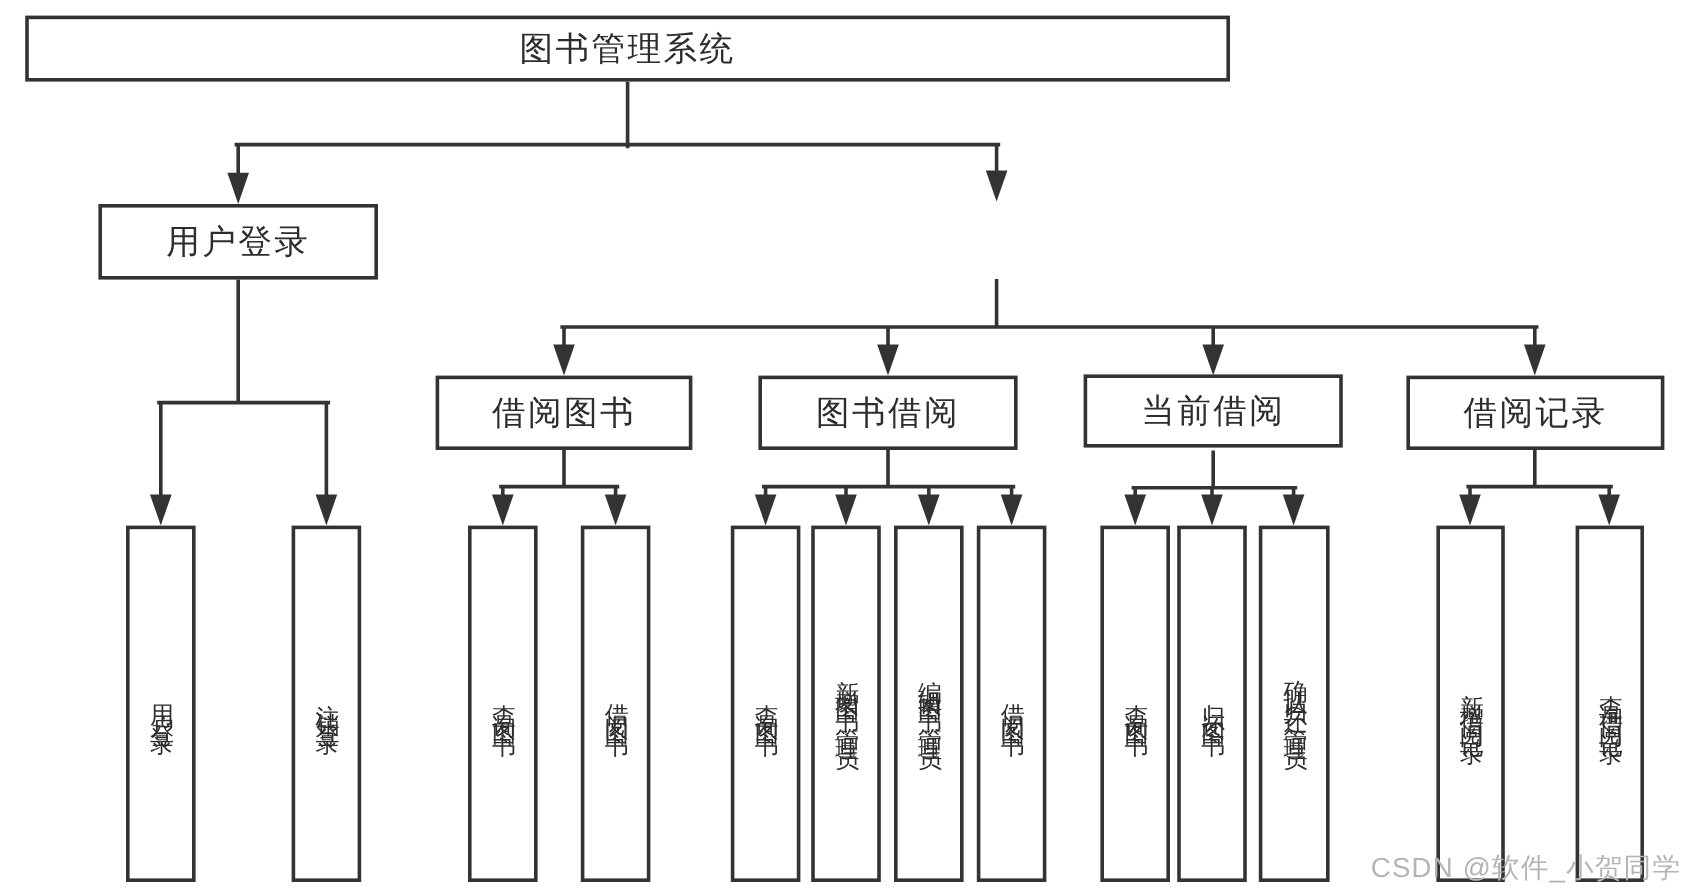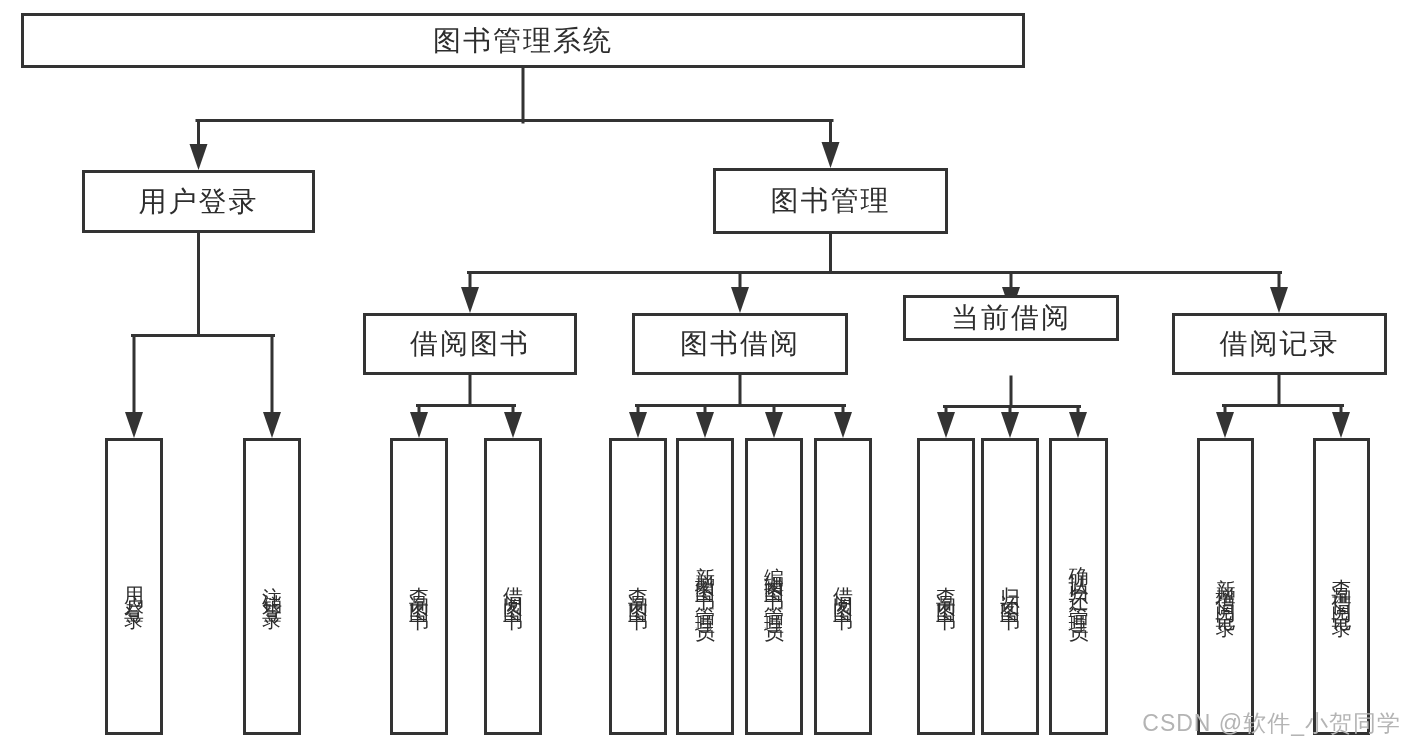--- a/index.html
+++ b/index.html
@@ -66,25 +66,24 @@
     <polygon points="1069,412 1087,412 1078,438"></polygon>
 
     <path d="M1279 375 V405.5 M1223.5 405.5 H1342.5 M1225 405.5 V416 M1341 405.5 V416"></path>
     <polygon points="1216,412 1234,412 1225,438"></polygon>
     <polygon points="1332,412 1350,412 1341,438"></polygon>
   </svg>
 
   <div class="node hnode" style="left:21px;top:13px;width:1004px;height:55px;">图书管理系统</div>
 
   <div class="node hnode" style="left:82px;top:170px;width:233px;height:63px;">用户登录</div>
-  <div class="node hnode" style="left:713px;top:168px;width:235px;height:66px;">图书管理</div>
 
   <div class="node hnode" style="left:363px;top:313px;width:214px;height:62px;">借阅图书</div>
   <div class="node hnode" style="left:632px;top:313px;width:216px;height:62px;">图书借阅</div>
-  <div class="node hnode" style="left:903px;top:295px;width:216px;height:46px;">当前借阅</div>
+  <div class="node hnode" style="left:903px;top:312px;width:216px;height:61px;">当前借阅</div>
   <div class="node hnode" style="left:1172px;top:313px;width:215px;height:62px;">借阅记录</div>
 
   <div class="node vnode" style="left:105px;top:438px;width:58px;height:297px;">
     <span>用户登录</span>
   </div>
   <div class="node vnode" style="left:243px;top:438px;width:58px;height:297px;">
     <span>注销登录</span>
   </div>
 
   <div class="node vnode" style="left:390px;top:438px;width:58px;height:297px;">

